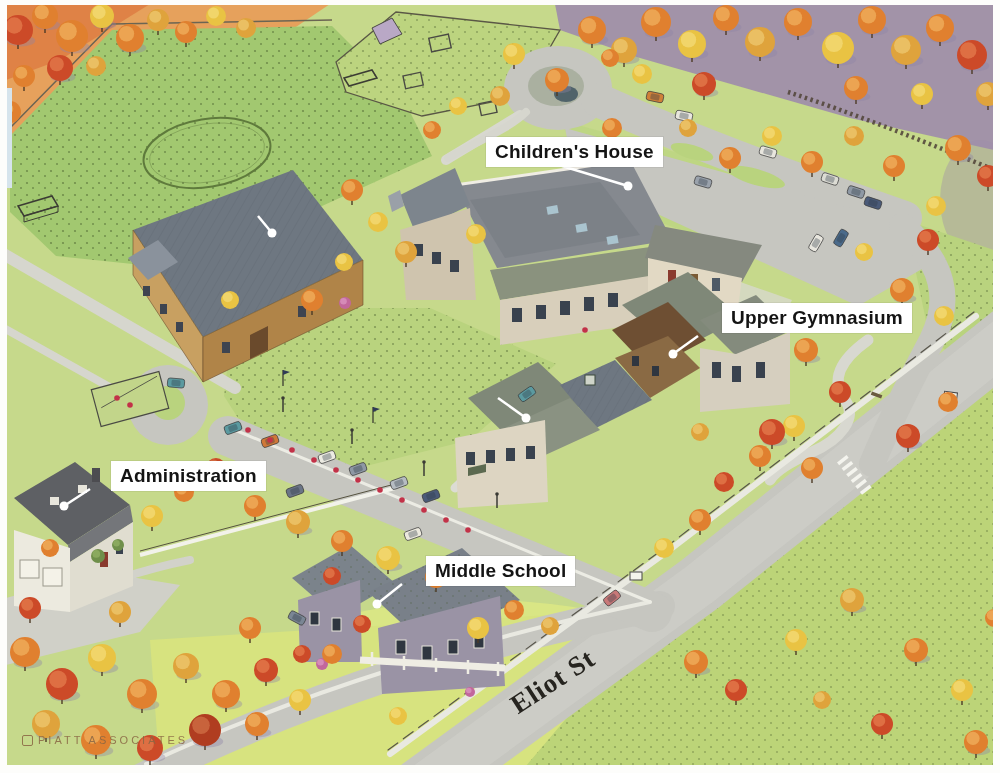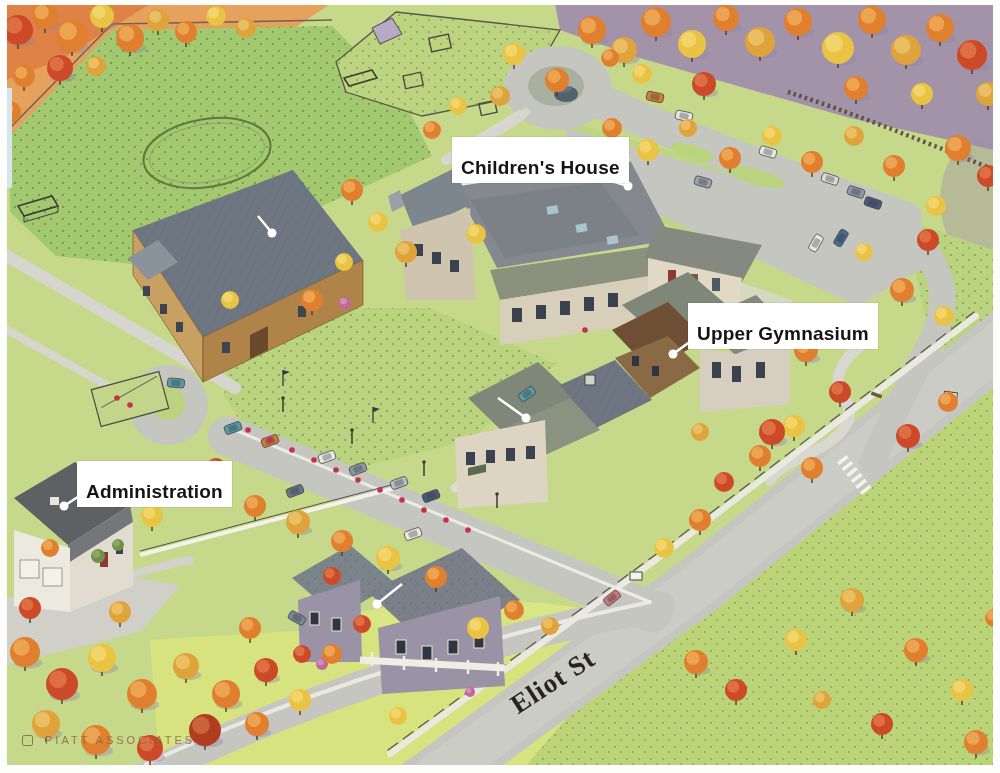--- a/index.html
+++ b/index.html
@@ -1,26 +1,26 @@
 <!DOCTYPE html>
 <html><head>
 <meta charset="utf-8">
 <style>
   html,body{margin:0;padding:0;background:#e8e8e8;}
   #stage{position:relative;width:1000px;height:773px;overflow:hidden;background:#fdfdfa;
          font-family:"Liberation Sans",sans-serif;}
   #painting{position:absolute;left:0;top:0;}
   .map-label{position:absolute;background:#ffffff;color:#141414;
     font:700 19px/1 "Liberation Sans",sans-serif;
-    padding:21px 9px 6px 9px;white-space:nowrap;letter-spacing:.2px;
-    box-shadow:0 0 0 1px rgba(0,0,0,.05);}
+    padding:5px 9px 6px 9px;white-space:nowrap;letter-spacing:.2px;
+    box-shadow:0 0 0 1px rgba(0,0,0,.05);margin-left:34px;}
   .street-label{position:absolute;left:506px;top:696px;
     font:600 27px/1 "Liberation Serif",serif;color:#26241f;
     transform:rotate(-33deg);transform-origin:left top;letter-spacing:1px;}
-  .credit{position:absolute;left:22px;top:735px;display:flex;align-items:center;gap:12px;
+  .credit{position:absolute;left:22px;top:735px;display:flex;align-items:center;gap:5px;
     font:400 11px/1 "Liberation Sans",sans-serif;color:#8a6744;letter-spacing:3px;opacity:.85;}
   .credit .mark{width:9px;height:9px;border:1px solid #8a6744;border-radius:2px;display:inline-block;}
 </style>
 </head>
 <body>
 
 <div id="stage">
 
 <svg id="painting" width="1000" height="773" viewBox="0 0 1000 773">
   <defs>
@@ -732,20 +732,21 @@
     <g>
           <line x1="402" y1="584" x2="377" y2="604"></line>
           <circle cx="377" cy="604" r="4.5" stroke="none"></circle>
         </g>
   </g>
 </svg>
 
 <div class="map-label" style="left:452px;top:137px;">Children's House</div>
 <div class="map-label" style="left:688px;top:303px;">Upper Gymnasium</div>
 <div class="map-label" style="left:77px;top:461px;">Administration</div>
+<div class="map-label" style="left:392px;top:556px;">Middle School</div>
 
 <div class="street-label">Eliot St</div>
 
 <div class="credit">
   <span class="mark"></span>
   <span>PIATT ASSOCIATES</span>
 </div>
 
 </div>
 

